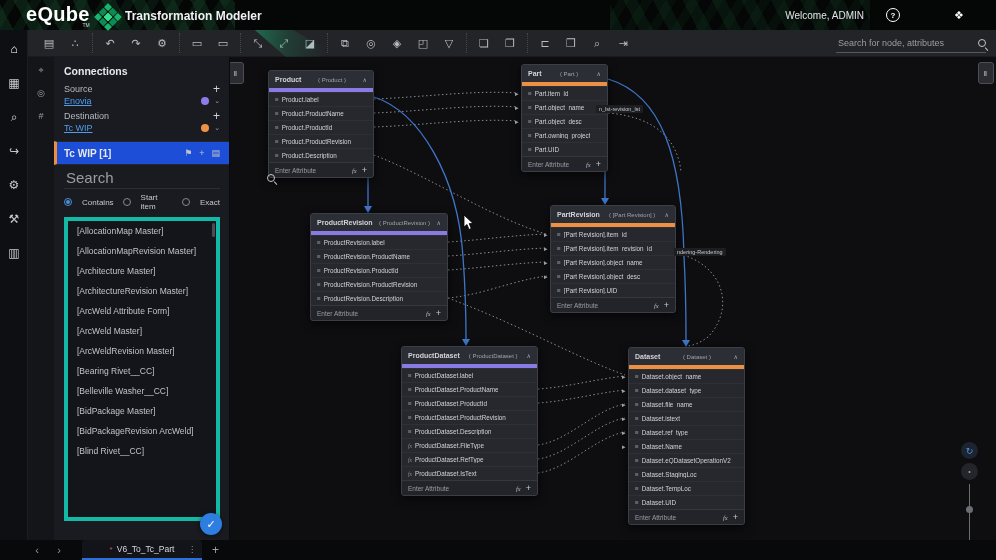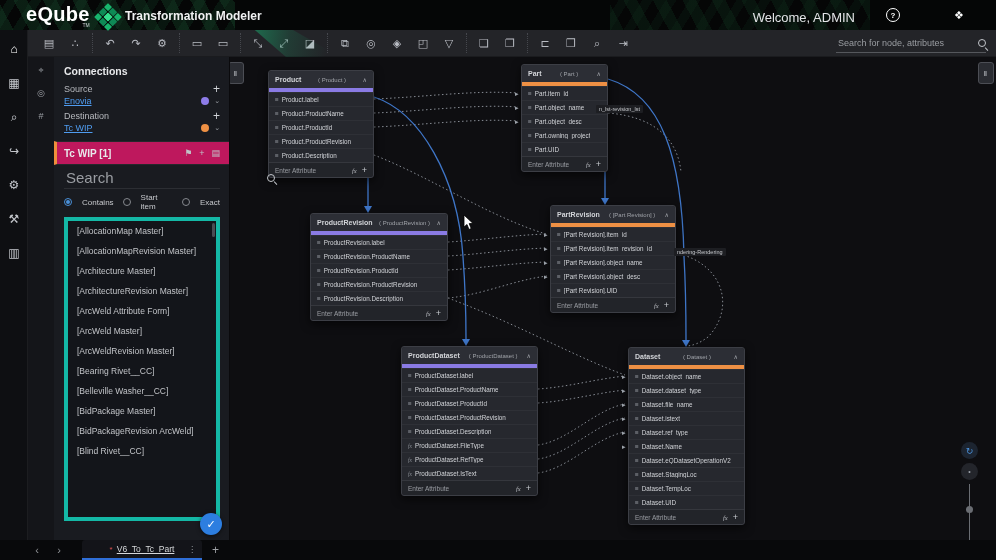--- a/index.html
+++ b/index.html
@@ -19,21 +19,21 @@
         background:linear-gradient(100deg, rgba(25,196,124,.85), rgba(25,196,124,.15) 55%, rgba(25,196,124,0) 80%);
         clip-path:polygon(8% 0,22% 0,88% 100%,52% 100%);}
   .logo{position:absolute;left:26px;top:4px;display:flex;align-items:flex-start;gap:6px;}
   .logo-text{font-size:20px;font-weight:bold;color:#fff;letter-spacing:.3px;line-height:20px;}
   .logo-tm{font-size:5px;color:#cfd2d6;display:block;text-align:right;margin-top:-3px;}
   .logo-mark{width:24px;height:24px;transform:rotate(45deg) scale(.82);display:grid;grid-template-columns:repeat(3,1fr);grid-template-rows:repeat(3,1fr);gap:1px;margin-top:1px;}
   .logo-mark i{background:#18b56d;border-radius:1px;}
   .logo-mark i:nth-child(2n){background:#0e8a55;}
   .logo-mark i:nth-child(5){background:#35e08e;}
   .app-title{position:absolute;left:125px;top:9px;font-size:12px;font-weight:bold;color:#f0f1f2;}
-  .welcome{position:absolute;right:141px;top:10px;font-size:13px;color:#e2e3e6;}
+  .welcome{position:absolute;right:132px;top:10px;font-size:10px;color:#e2e3e6;}
   .hdr-ic{position:absolute;top:8px;width:14px;height:14px;display:flex;align-items:center;justify-content:center;color:#fff;}
   .help-circ{border:1px solid #fff;border-radius:50%;font-size:8px;font-weight:bold;}
   .diam{font-size:11px;}
 
   
   .toolbar{position:absolute;left:28px;top:30px;width:968px;height:27px;background:#232428;z-index:20;
            display:flex;align-items:center;padding-left:8px;border-bottom:1px solid #1a1b1e;}
   .tgroup{display:flex;align-items:center;}
   .tgroup + .tgroup{border-left:1px dotted #45474d;margin-left:4px;padding-left:4px;}
   .tbtn{width:26px;height:20px;display:flex;align-items:center;justify-content:center;color:#b9bcc3;font-size:11px;cursor:default;}
@@ -54,21 +54,21 @@
   
   .panel{position:absolute;left:54px;top:57px;width:176px;height:483px;background:#191b20;z-index:15;border-right:1px solid #0a0a0c;padding:6px 9px 0 10px;}
   .p-title{font-size:10.5px;font-weight:bold;color:#e7e8ea;margin:2px 0 7px;}
   .p-row{display:flex;align-items:center;justify-content:space-between;margin-bottom:2px;}
   .p-lbl{font-size:9px;color:#b7b9be;}
   .p-plus{font-size:12px;color:#cfd2d6;line-height:10px;}
   .p-link{font-size:9px;color:#4f9cf0;text-decoration:underline;}
   .p-right{display:flex;align-items:center;gap:5px;}
   .dot{width:8px;height:8px;border-radius:50%;}
   .chev{font-size:7px;color:#9aa0a6;}
-  .sect{margin:8px -9px 0 -10px;border-top:1px solid #26272b;border-bottom:1px solid #26272b;background:#be185d;
+  .sect{margin:8px -9px 0 -10px;border-top:1px solid #26272b;border-bottom:1px solid #26272b;background:#1d4ed8;
         display:flex;align-items:center;height:24px;padding:0 9px 0 7px;border-left:3px solid #ef8f3c;}
   .sect-title{font-size:10px;font-weight:bold;color:#e8e9eb;flex:1;}
   .sect-ic{font-size:9px;color:#c0c3c8;margin-left:7px;}
   .tabs{display:flex;margin:0 -9px 0 -10px;height:18px;background:#1b1d22;}
   .tab{flex:1;display:flex;align-items:center;justify-content:center;font-size:8.5px;color:#94979c;}
   .tab.active{background:#2b3039;color:#4f9cf0;}
   .psearch{display:flex;align-items:center;height:22px;border-bottom:1px solid #2c2e33;margin:2px 0 2px;}
   .psearch input{flex:1;background:transparent;border:0;outline:0;color:#c8cace;font-size:15px;font-family:inherit;}
   .psearch input::placeholder{color:#9a9da2;}
   .filters{display:flex;align-items:center;gap:9px;height:22px;}
@@ -108,21 +108,21 @@
   .zc-track{width:1px;height:58px;background:#6a6d73;position:relative;}
   .zc-handle{position:absolute;left:-3px;top:22px;width:7px;height:7px;border-radius:50%;background:#6a6d73;}
   .cursor{position:absolute;z-index:40;pointer-events:none;}
 
   
   .bottombar{position:absolute;left:0;top:540px;width:996px;height:20px;background:#08090b;z-index:25;display:flex;align-items:center;}
   .bb-arrow{width:22px;text-align:center;color:#8f9296;font-size:11px;}
   .bb-tab{margin-left:12px;height:20px;width:120px;background:#131419;border-bottom:2px solid #2f6fd8;border-radius:3px 3px 0 0;
           display:flex;align-items:center;justify-content:center;gap:4px;position:relative;}
   .bb-dirty{color:#e05252;font-size:8px;}
-  .bb-label{font-size:8.5px;color:#d6d8da;text-decoration:underline;}
+  .bb-label{font-size:8.5px;color:#d6d8da;}
   .bb-menu{position:absolute;right:6px;color:#9aa0a6;font-size:8px;}
   .bb-plus{margin-left:10px;color:#9fa2a6;font-size:12px;}
 </style>
 </head>
 <body>
 
 <div class="app">
 
   <div class="header">
     <div class="camo left"></div>

